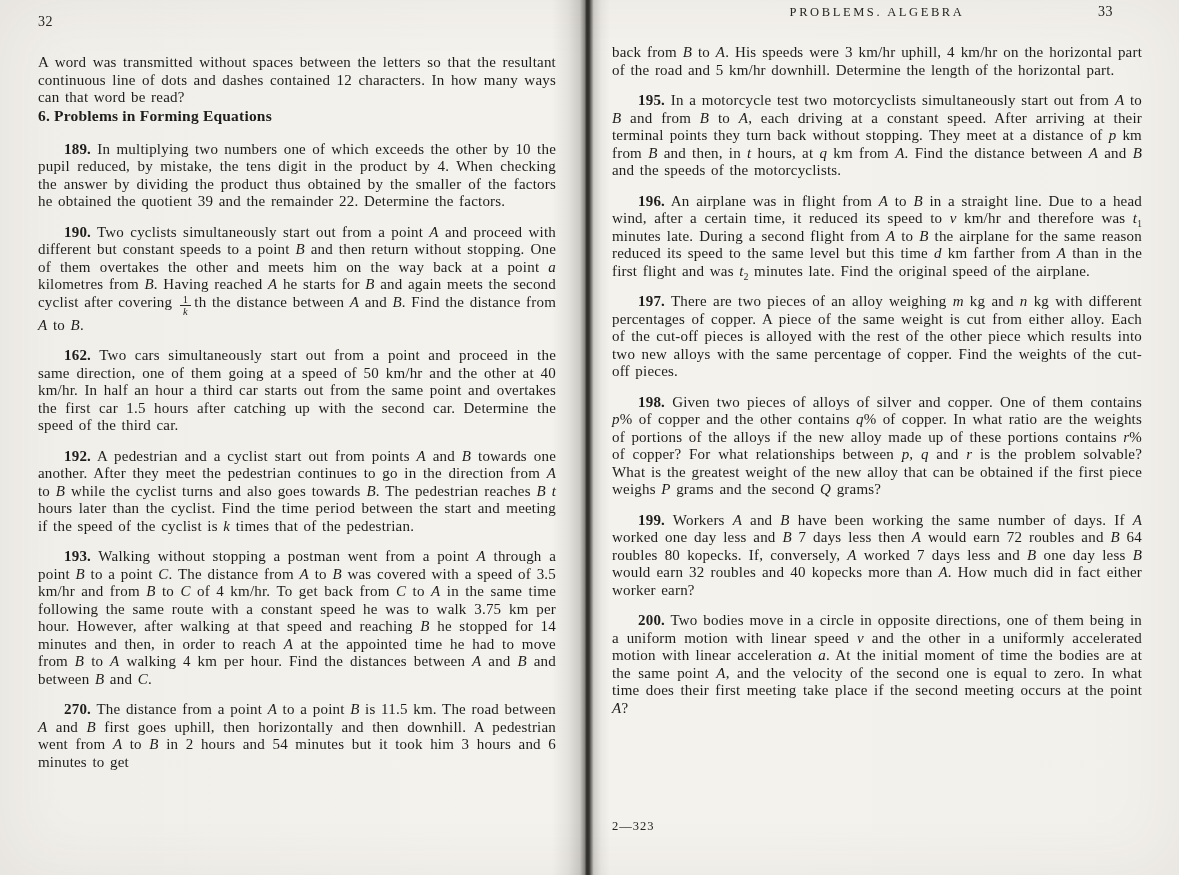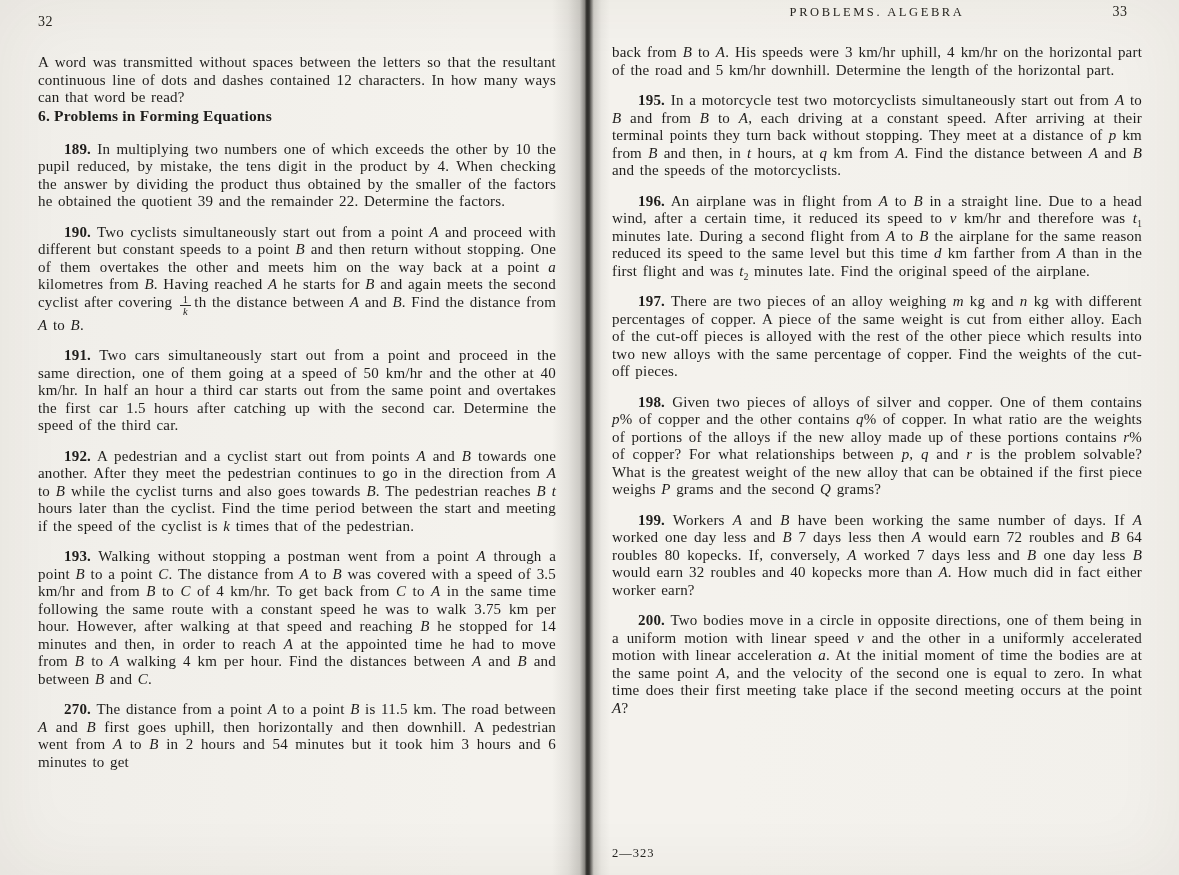--- a/index.html
+++ b/index.html
@@ -16,21 +16,21 @@
 
   .page { position: absolute; top: 0; height: 784px; box-sizing: border-box; }
   .page.left  { left: 0;     width: 556px; padding: 14px 0 0 38px; }
   .page.right { left: 612px; width: 530px; padding: 4px 0 0 0; }
 
   .page-head {
     display: grid; grid-template-columns: 44px 1fr 44px; align-items: baseline;
     font-size: 12.5px; letter-spacing: 2.6px; color: #26241f;
   }
   .page-head .pnum { font-size: 14px; letter-spacing: 0.5px; }
-  .page-head .pnum.right-num { text-align: center; font-family: Liberation Serif, serif; }
+  .page-head .pnum.right-num { text-align: left; font-family: Liberation Serif, serif; }
   .page-head .running { text-align: center; white-space: nowrap; }
 
   .bodytext p, .bodytext h2 { margin: 0; }
   p.body {
     font-size: 15px; line-height: 17.5px;
     text-align: justify; text-justify: inter-word;
     letter-spacing: 0.2px; word-spacing: 1.6px;
   }
   p.intro { margin-top: 24px; }
   .page.right p.intro { }
@@ -60,21 +60,21 @@
       rgba(40,38,32,0.20) 48%,
       rgba(55,53,48,0.55) 56%,
       rgba(28,27,24,0.92) 60%,
       rgba(28,27,24,0.88) 64%,
       rgba(40,38,32,0.18) 72%,
       rgba(40,38,32,0.05) 85%,
       rgba(40,38,32,0)    100%);
   }
 
   .footer-mark {
-    position: absolute; left: 0; top: 846px;
+    position: absolute; left: 0; top: 819px;
     font-size: 12.5px; letter-spacing: 1px; color: #22211e;
   }
 </style>
 </head>
 <body>
 
 <div class="spread">
 
   <div class="page left bodytext">
     <div class="page-head">
@@ -83,21 +83,21 @@
     </div>
 
     <p class="body intro"><span>A word was transmitted without spaces between the letters so that the resultant continuous line of dots and dashes contained 12 characters. In how many ways can that word be read?</span></p>
 
     <h2 class="section-heading">6. Problems in Forming Equations</h2>
 
     <p class="body para"><b class="pno">189.</b><span> In multiplying two numbers one of which exceeds the other by 10 the pupil reduced, by mistake, the tens digit in the product by 4. When checking the answer by dividing the product thus obtained by the smaller of the factors he obtained the quotient 39 and the remainder 22. Determine the factors.</span></p>
 
     <p class="body para"><b class="pno">190.</b><span> Two cyclists simultaneously start out from a point <i>A</i> and proceed with different but constant speeds to a point <i>B</i> and then return without stopping. One of them overtakes the other and meets him on the way back at a point <i>a</i> kilometres from <i>B</i>. Having reached <i>A</i> he starts for <i>B</i> and again meets the second cyclist after covering <span class="frac"><span class="num">1</span><span class="den">k</span></span>th the distance between <i>A</i> and <i>B</i>. Find the distance from <i>A</i> to <i>B</i>.</span></p>
 
-    <p class="body para"><b class="pno">191.</b><span> Two cars simultaneously start out from a point and proceed in the same direction, one of them going at a speed of 50 km/hr and the other at 40 km/hr. In half an hour a third car starts out from the same point and overtakes the first car 1.5 hours after catching up with the second car. Determine the speed of the third car.</span></p>
+    <p class="body para"><b class="pno">162.</b><span> Two cars simultaneously start out from a point and proceed in the same direction, one of them going at a speed of 50 km/hr and the other at 40 km/hr. In half an hour a third car starts out from the same point and overtakes the first car 1.5 hours after catching up with the second car. Determine the speed of the third car.</span></p>
 
     <p class="body para"><b class="pno">192.</b><span> A pedestrian and a cyclist start out from points <i>A</i> and <i>B</i> towards one another. After they meet the pedestrian continues to go in the direction from <i>A</i> to <i>B</i> while the cyclist turns and also goes towards <i>B</i>. The pedestrian reaches <i>B</i> <i>t</i> hours later than the cyclist. Find the time period between the start and meeting if the speed of the cyclist is <i>k</i> times that of the pedestrian.</span></p>
 
     <p class="body para"><b class="pno">193.</b><span> Walking without stopping a postman went from a point <i>A</i> through a point <i>B</i> to a point <i>C</i>. The distance from <i>A</i> to <i>B</i> was covered with a speed of 3.5 km/hr and from <i>B</i> to <i>C</i> of 4 km/hr. To get back from <i>C</i> to <i>A</i> in the same time following the same route with a constant speed he was to walk 3.75 km per hour. However, after walking at that speed and reaching <i>B</i> he stopped for 14 minutes and then, in order to reach <i>A</i> at the appointed time he had to move from <i>B</i> to <i>A</i> walking 4 km per hour. Find the distances between <i>A</i> and <i>B</i> and between <i>B</i> and <i>C</i>.</span></p>
 
     <p class="body para"><b class="pno">270.</b><span> The distance from a point <i>A</i> to a point <i>B</i> is 11.5 km. The road between <i>A</i> and <i>B</i> first goes uphill, then horizontally and then downhill. A pedestrian went from <i>A</i> to <i>B</i> in 2 hours and 54 minutes but it took him 3 hours and 6 minutes to get</span></p>
   </div>
 
   <div class="gutter"></div>
 

